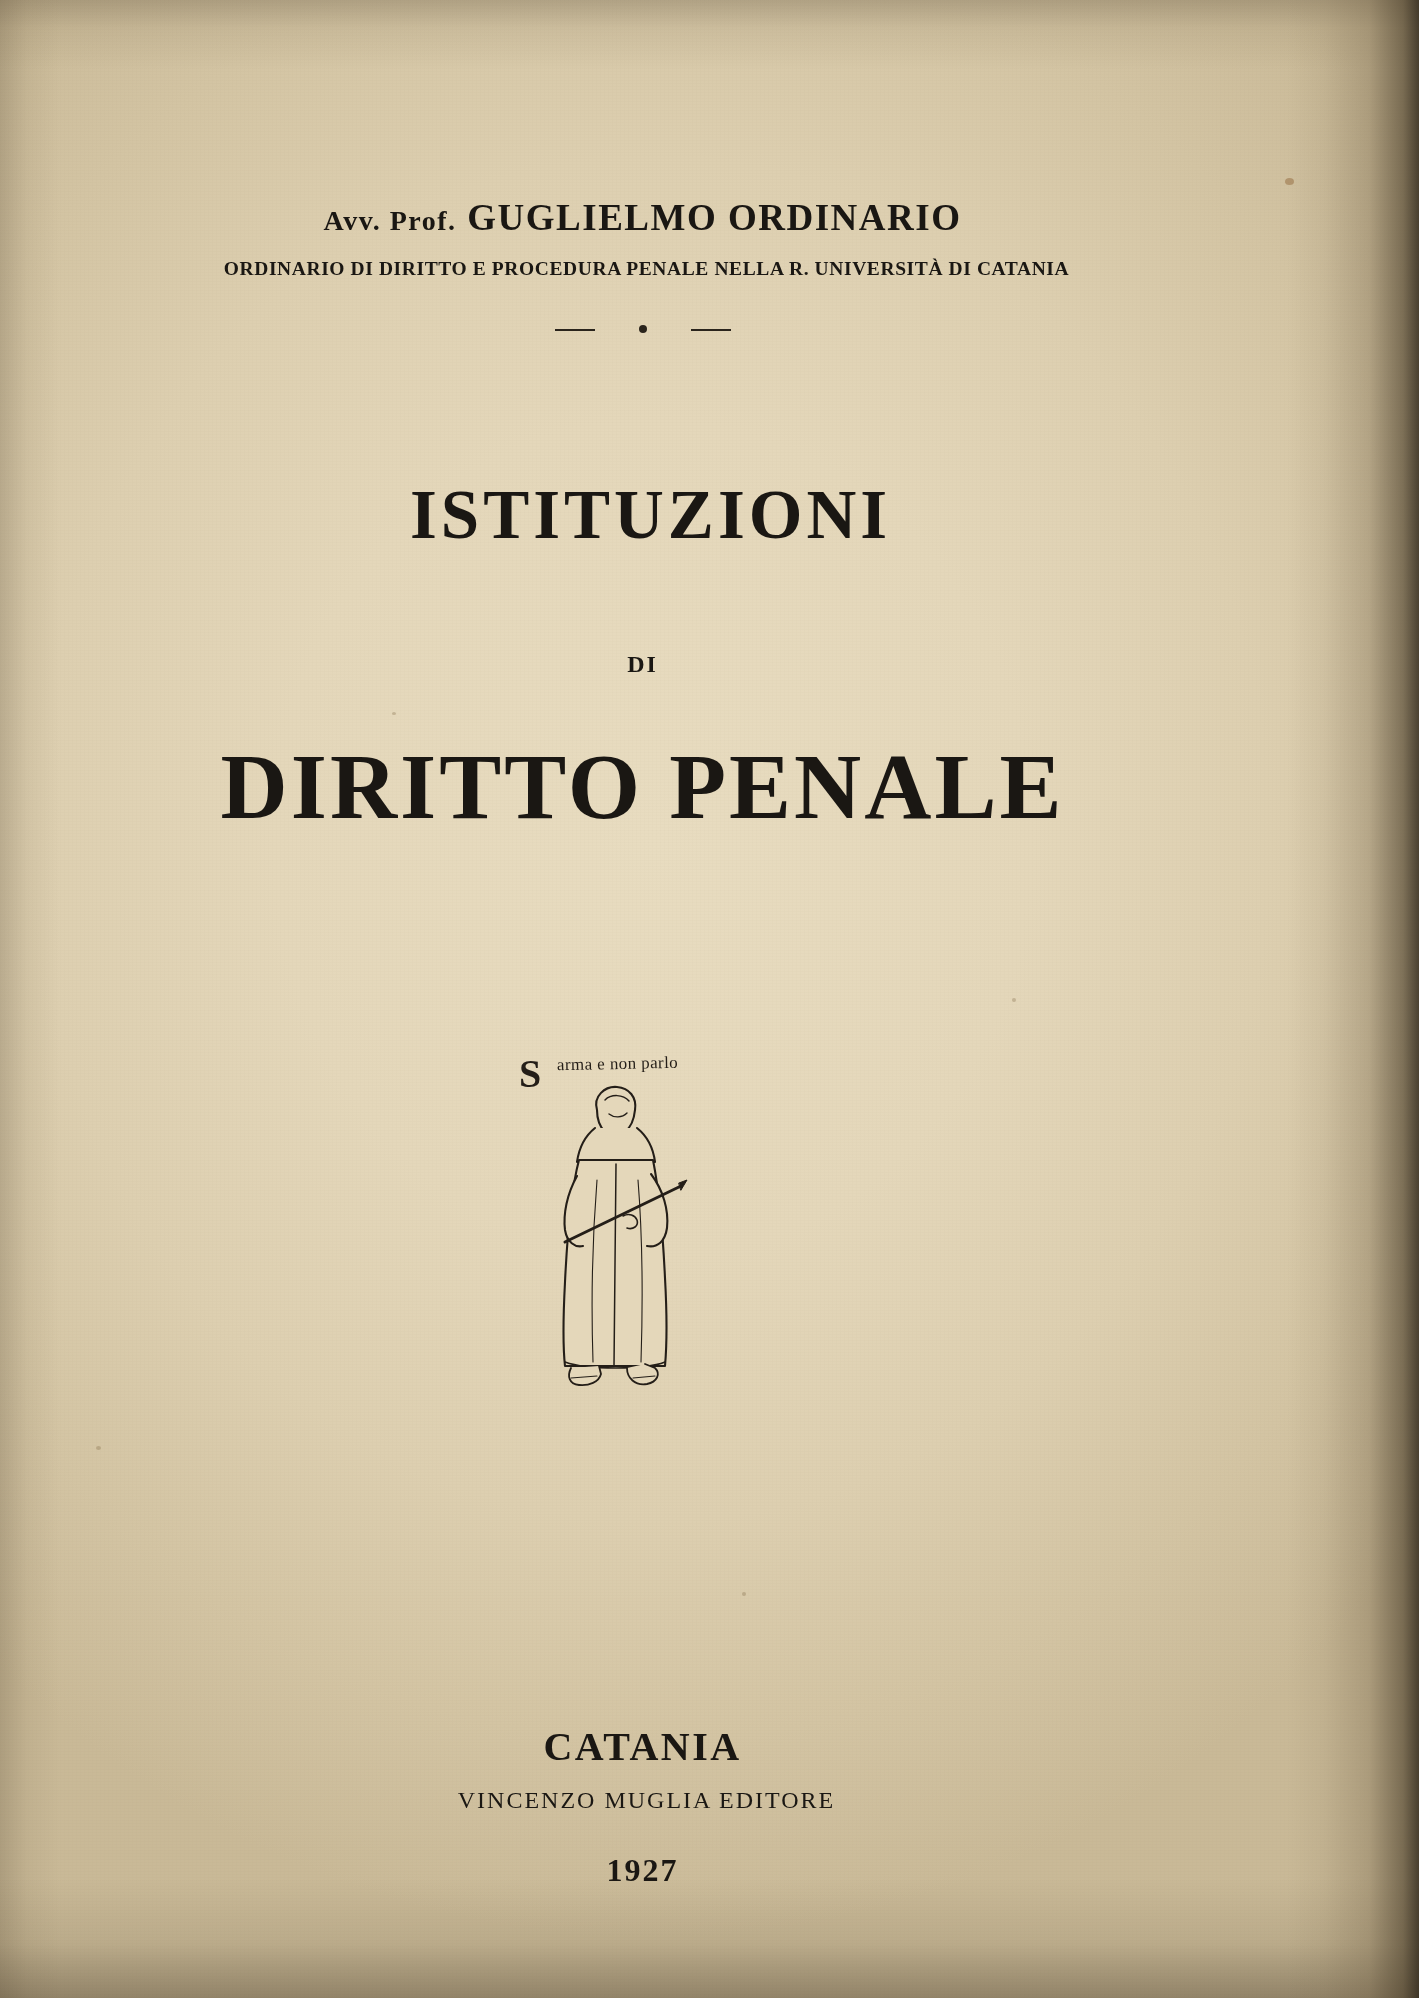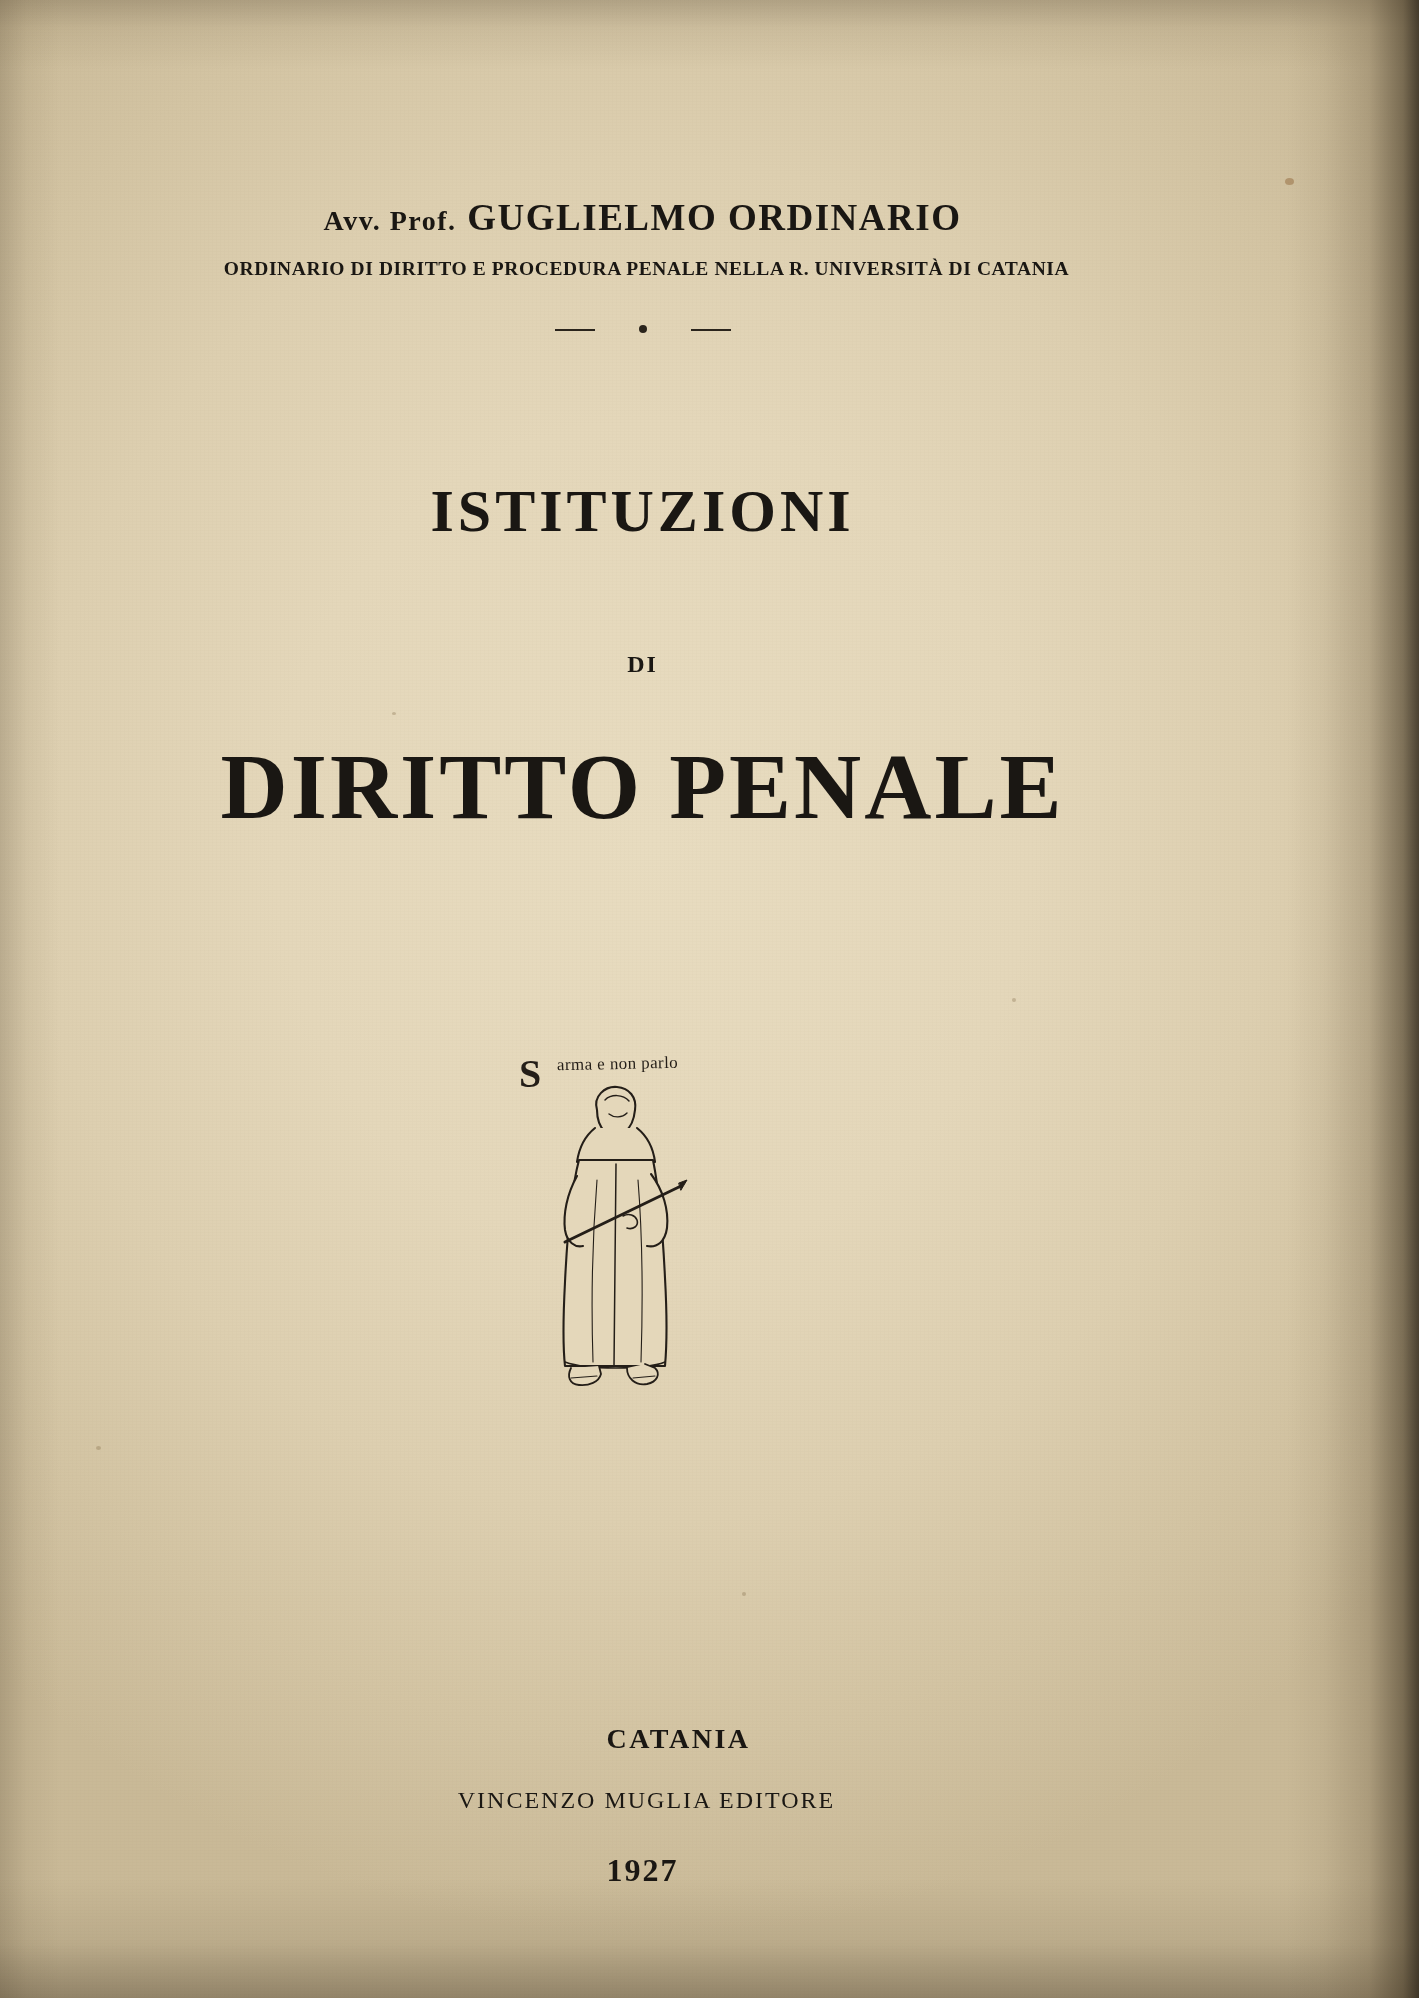--- a/index.html
+++ b/index.html
@@ -115,22 +115,22 @@
   .rule-dot .line.r { left: 50%; margin-left: 48px; }
   .rule-dot .dot {
     position: absolute;
     left: 50%; margin-left: -4px; top: 1px;
     width: 8px; height: 8px; border-radius: 50%;
     background: #2a241c;
   }
 
   .title-main {
     position: absolute;
-    top: 481px; left: 0; width: 100%;
-    font-size: 60px;
+    top: 481px; left: 8px; width: 100%;
+    font-size: 69px;
     font-weight: bold;
     letter-spacing: 4px;
     line-height: 1;
   }
 
   .title-di {
     position: absolute;
     top: 651px; left: 0; width: 100%;
     font-size: 24px;
     font-weight: bold;
@@ -176,24 +176,23 @@
     font-size: 40px;
     font-weight: bold;
     color: #241e18;
     font-family: "Liberation Serif", serif;
     line-height: 1;
   }
 
   .colophon-catania {
     position: absolute;
     top: 1723px; left: 0; width: 100%;
-    font-size: 28px;
+    font-size: 40px;
     font-weight: bold;
     letter-spacing: 2.5px;
-    margin-left: 36px;
   }
   .colophon-publisher {
     position: absolute;
     top: 1787px; left: 4px; width: 100%;
     font-size: 24px;
     font-weight: normal;
     letter-spacing: 2px;
   }
   .colophon-year {
     position: absolute;

